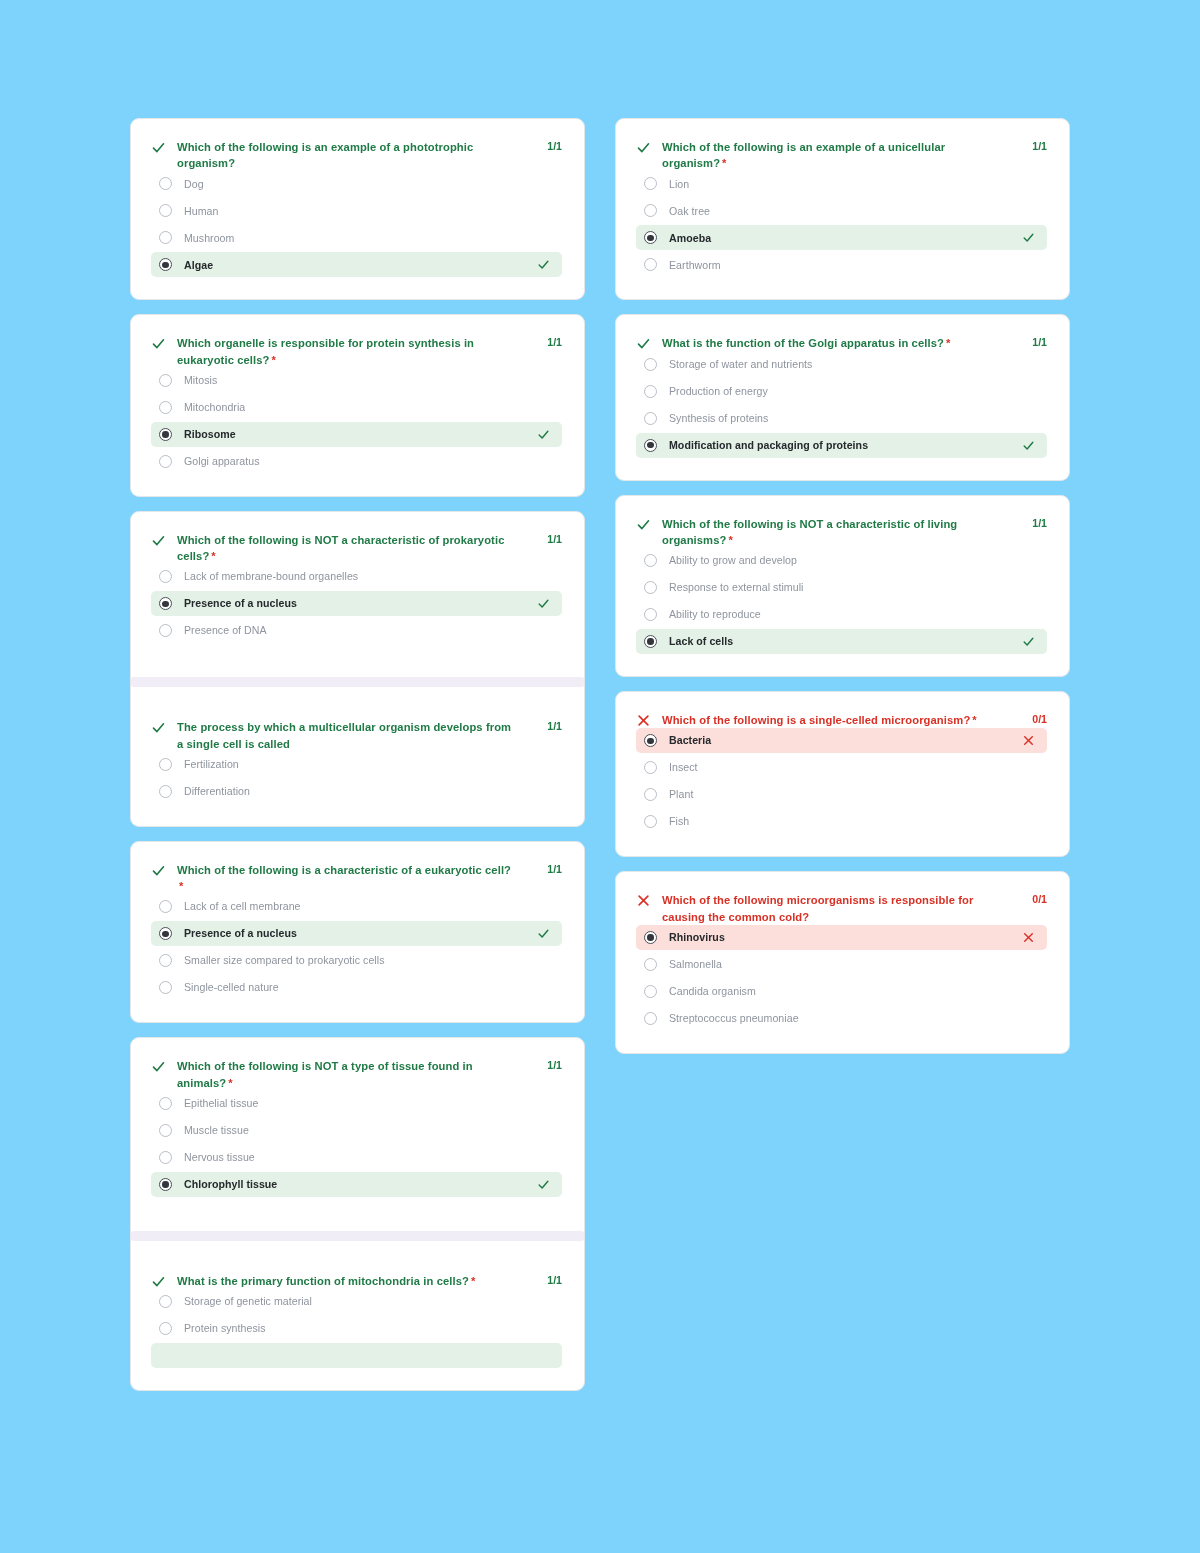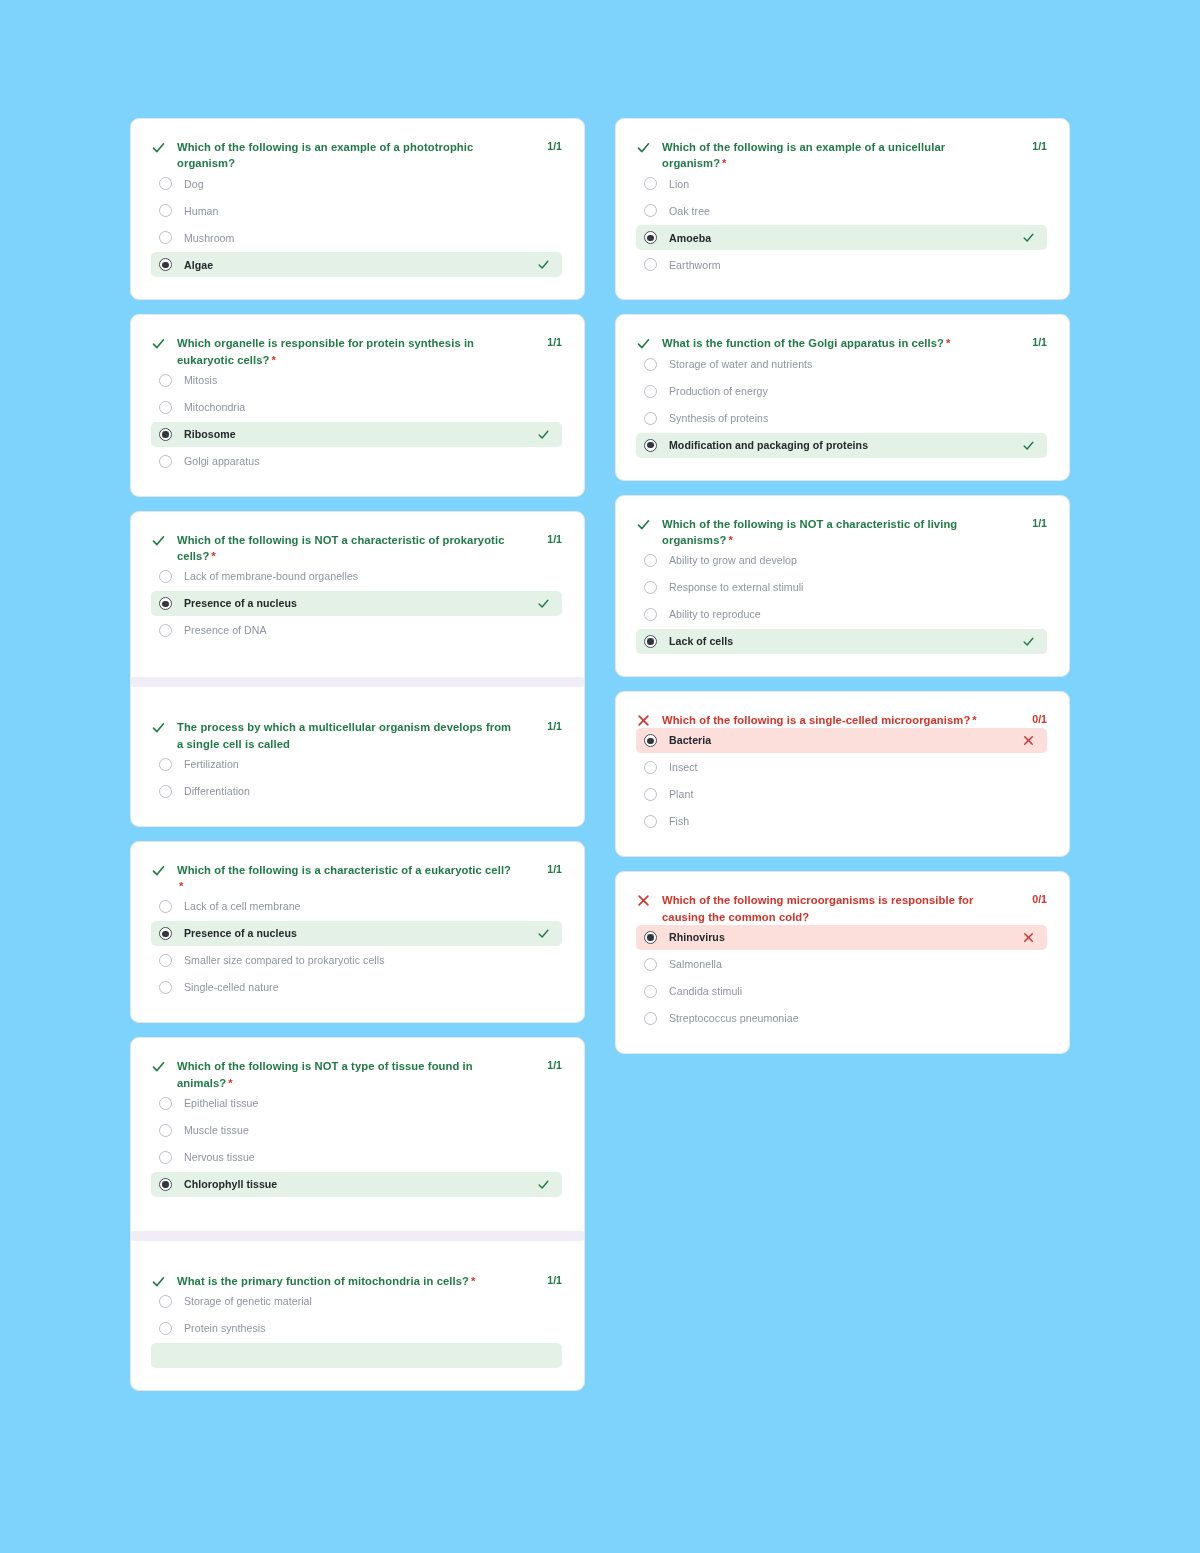--- a/index.html
+++ b/index.html
@@ -567,21 +567,21 @@
                   </svg>
                 </span>
               </div>
               <div class="option">
                 <span class="radio"></span>
                 <span class="olabel">Salmonella</span>
                 <span class="opt-mark"></span>
               </div>
               <div class="option">
                 <span class="radio"></span>
-                <span class="olabel">Candida stimuli</span>
+                <span class="olabel">Candida organism</span>
                 <span class="opt-mark"></span>
               </div>
               <div class="option">
                 <span class="radio"></span>
                 <span class="olabel">Streptococcus pneumoniae</span>
                 <span class="opt-mark"></span>
               </div>
             </div>
           </div>
         </div>

